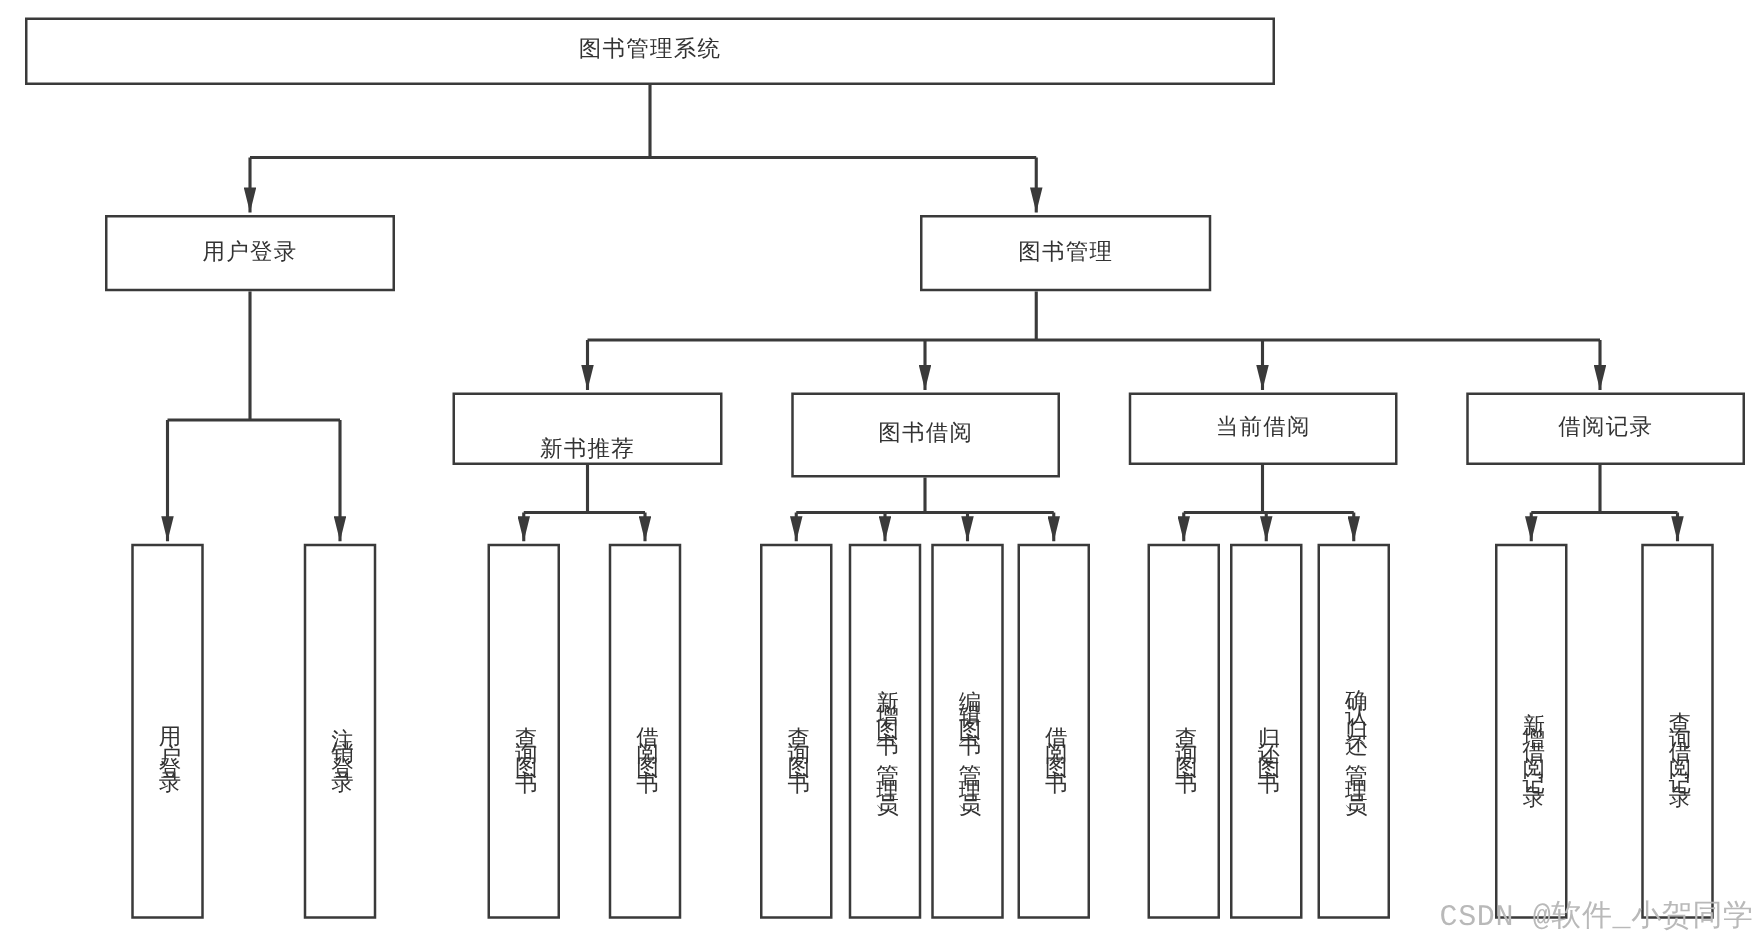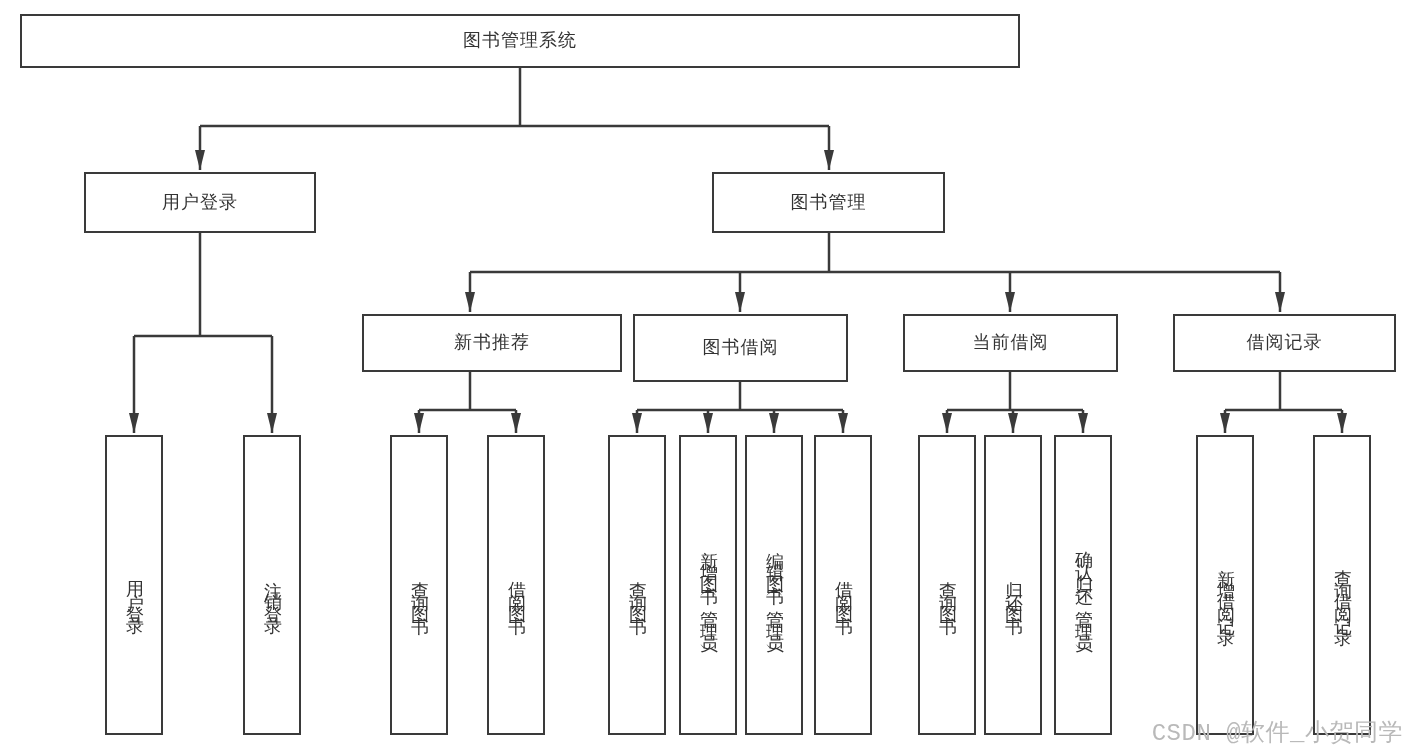--- a/index.html
+++ b/index.html
@@ -111,25 +111,25 @@
     <path class="wire" d="M1342 410 V433" marker-end="url(#arrow)"></path>
   </svg>
 
   <div class="box" style="left:20px; top:14px; width:1000px; height:54px;">
     <span>图书管理系统</span>
   </div>
 
   <div class="box" style="left:84px; top:172px; width:232px; height:61px;">
     <span>用户登录</span>
   </div>
-  <div class="box" style="left:712px; top:172px; width:233px; height:61px;">
+  <div class="box" style="left:736px; top:172px; width:233px; height:61px;">
     <span>图书管理</span>
   </div>
 
-  <div class="box" style="left:362px; top:314px; width:260px; height:58px;">
+  <div class="box" style="left:362px; top:314px; width:216px; height:58px;align-items:flex-end;">
     <span>新书推荐</span>
   </div>
   <div class="box" style="left:633px; top:314px; width:215px; height:68px;">
     <span>图书借阅</span>
   </div>
   <div class="box" style="left:903px; top:314px; width:215px; height:58px;text-align:right;">
     <span>当前借阅</span>
   </div>
   <div class="box" style="left:1173px; top:314px; width:223px; height:58px;">
     <span>借阅记录</span>

